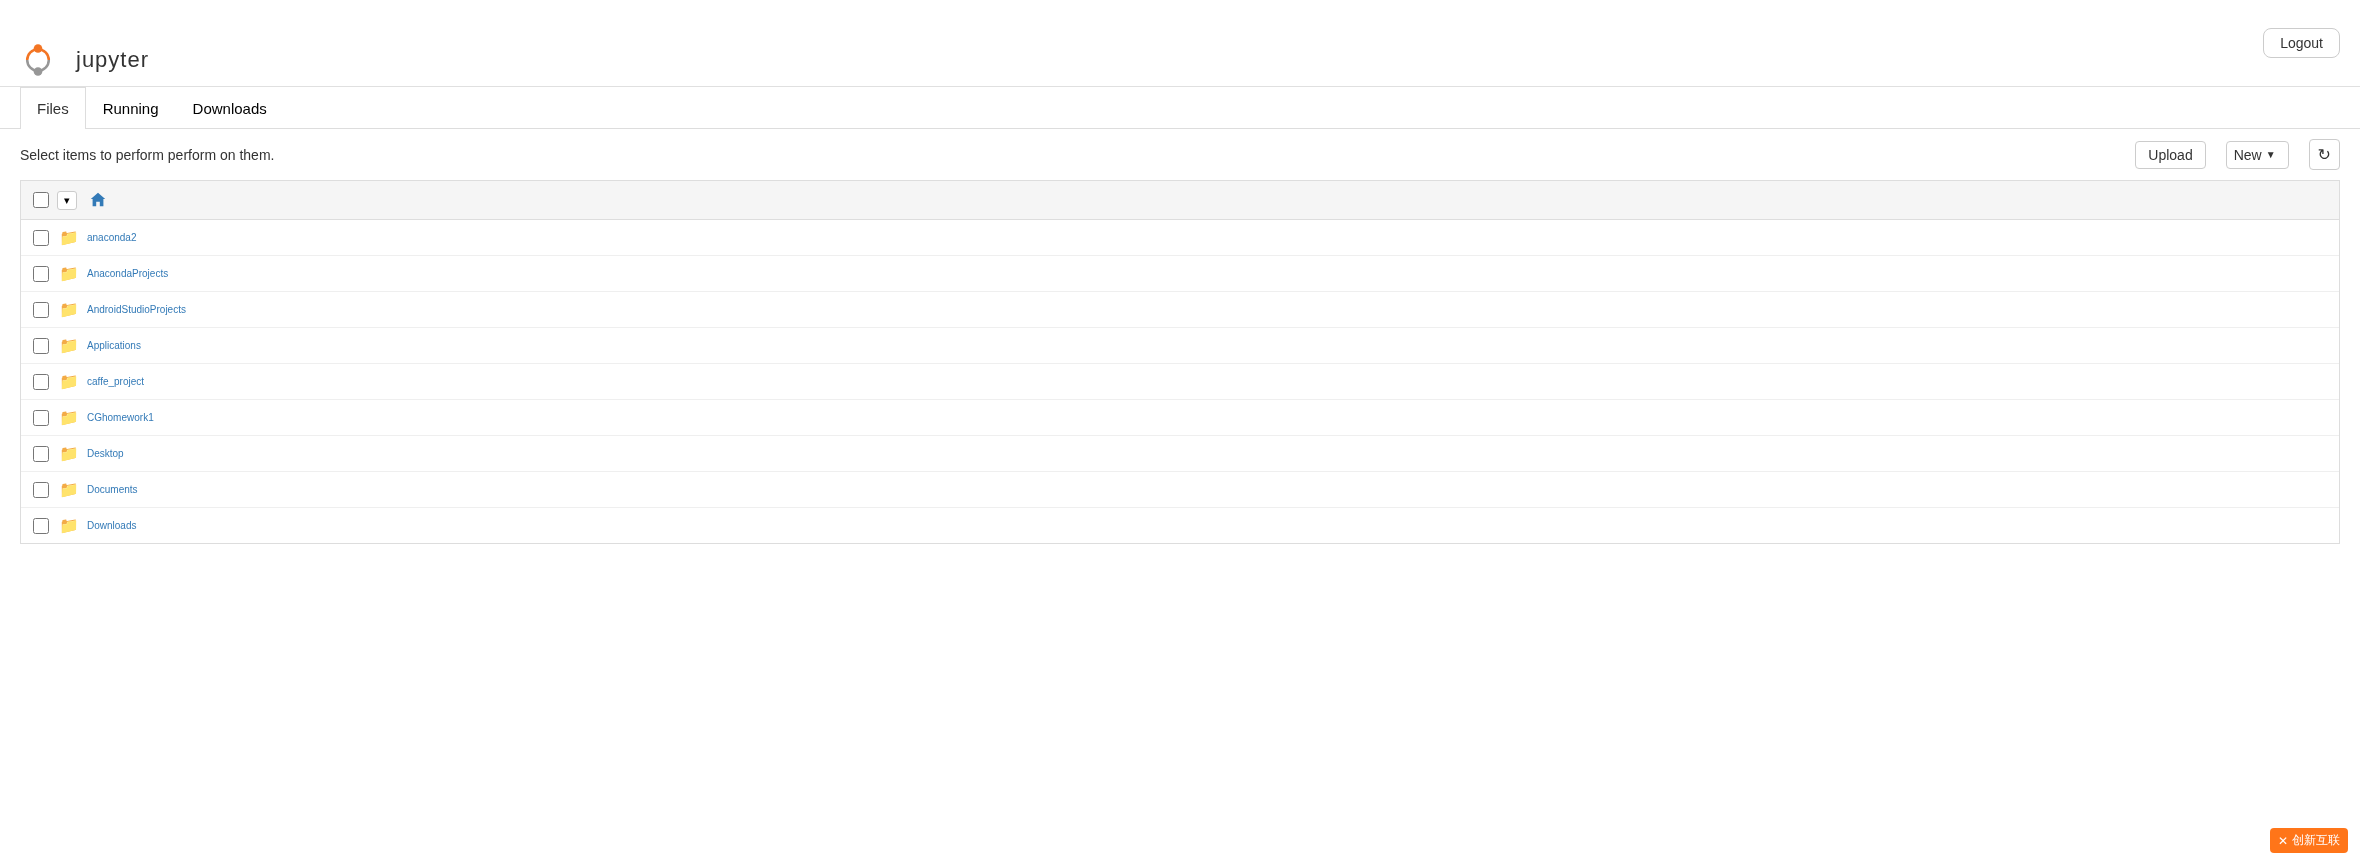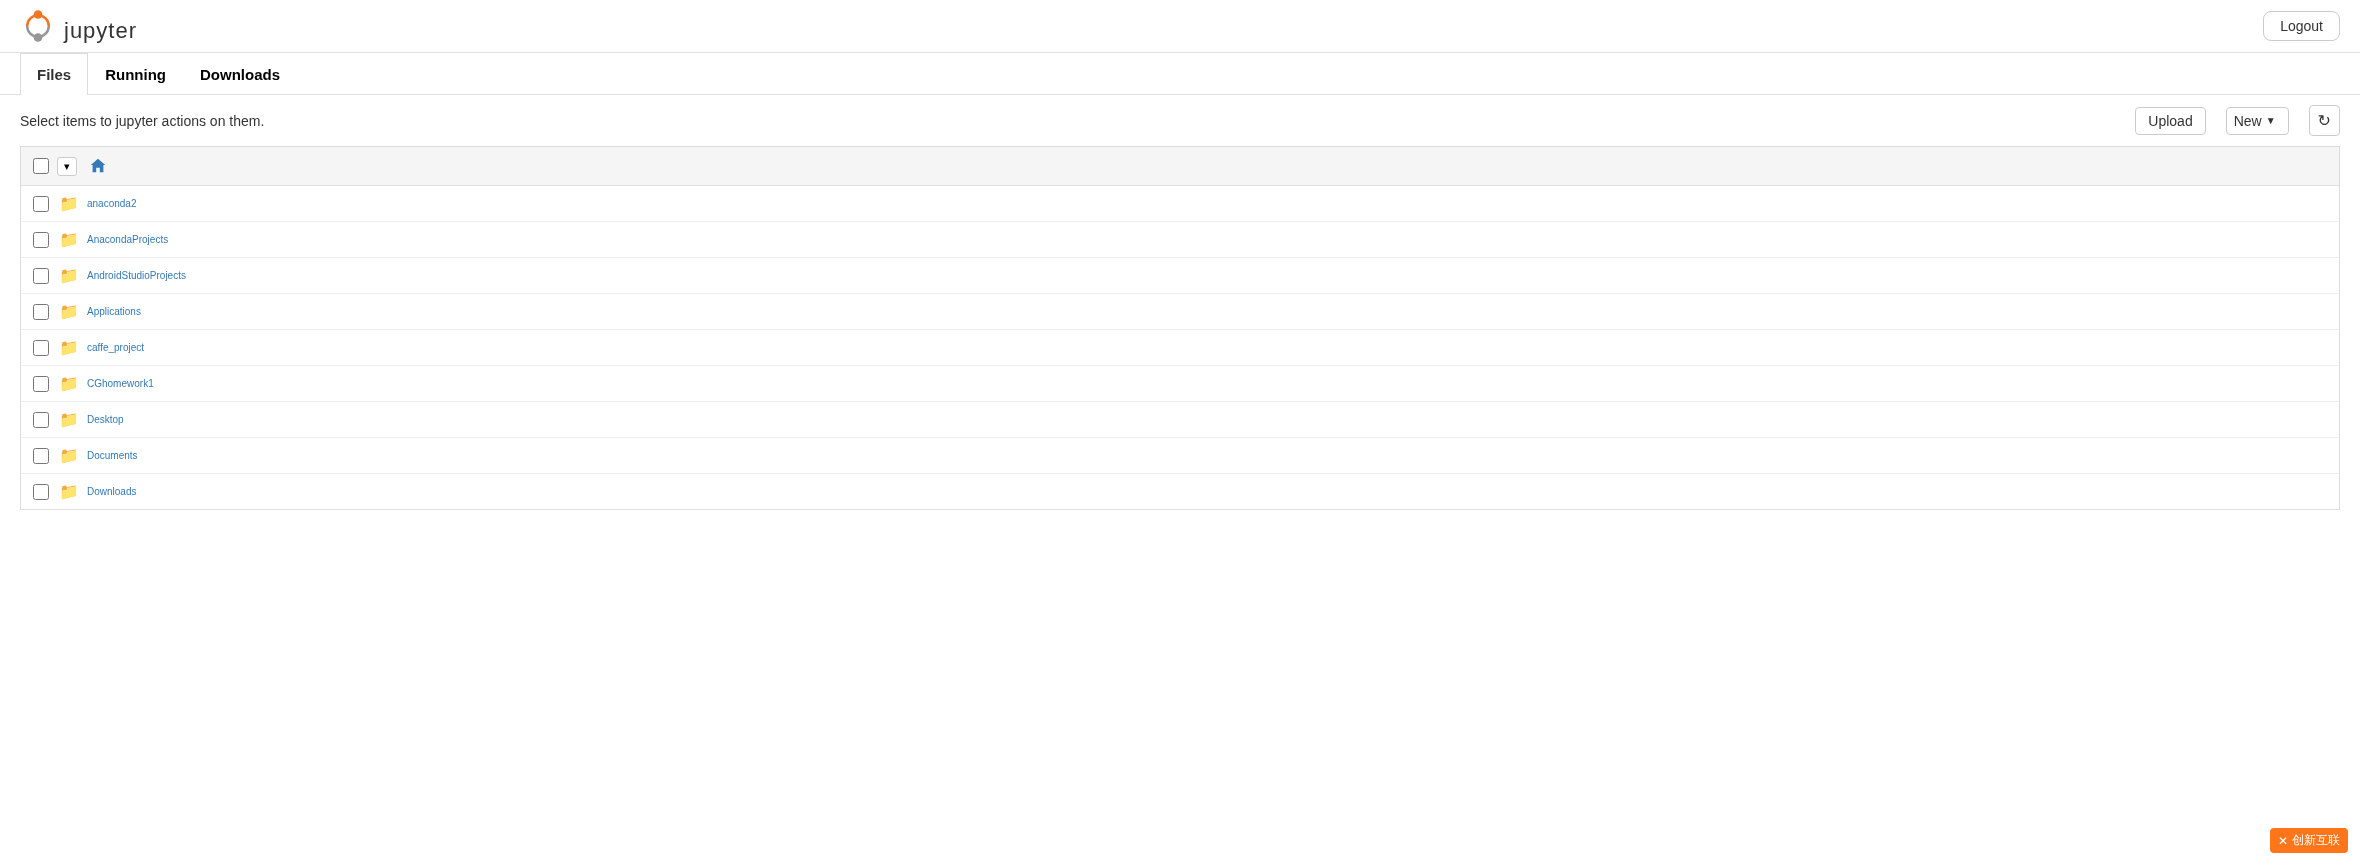--- a/index.html
+++ b/index.html
@@ -20,22 +20,23 @@
       display: flex;
       align-items: center;
       justify-content: space-between;
       padding: 8px 20px;
       border-bottom: 1px solid #e0e0e0;
       background: #fff;
     }
 
     .logo-area {
       display: flex;
-      align-items: flex-end;
-      gap: 8px;
+      align-items: center;
+      gap: 20px;
+      margin-top: 34px;
     }
 
     .logo-icon {
       width: 36px;
       height: 36px;
     }
 
     .logo-text {
       font-size: 22px;
       font-weight: 300;
@@ -52,21 +53,20 @@
       cursor: pointer;
       color: #333;
     }
 
     
     .tabs-bar {
       display: flex;
       border-bottom: 1px solid #ddd;
       padding: 0 20px;
       background: #fff;
-      font-weight: bold;
     }
 
     .tab {
       padding: 12px 16px;
       font-size: 15px;
       cursor: pointer;
       border: 1px solid transparent;
       border-bottom: none;
       margin-bottom: -1px;
       color: #000000;
@@ -253,21 +253,21 @@
   <button class="logout-btn">Logout</button>
 </div>
 
 <div class="tabs-bar">
   <a class="tab active">Files</a>
   <a class="tab">Running</a>
   <a class="tab">Downloads</a>
 </div>
 
 <div class="toolbar">
-  <span class="toolbar-left">Select items to jupyter actions on them.</span>
+  <span class="toolbar-left">Select items to perform perform on them.</span>
   <div class="toolbar-right">
     <button class="upload-btn">Upload</button>
     <button class="new-btn">
       <span>New</span>
       <span class="new-dropdown-caret">▼</span>
     </button>
     <button class="refresh-btn">
       <span>↻</span>
     </button>
   </div>

